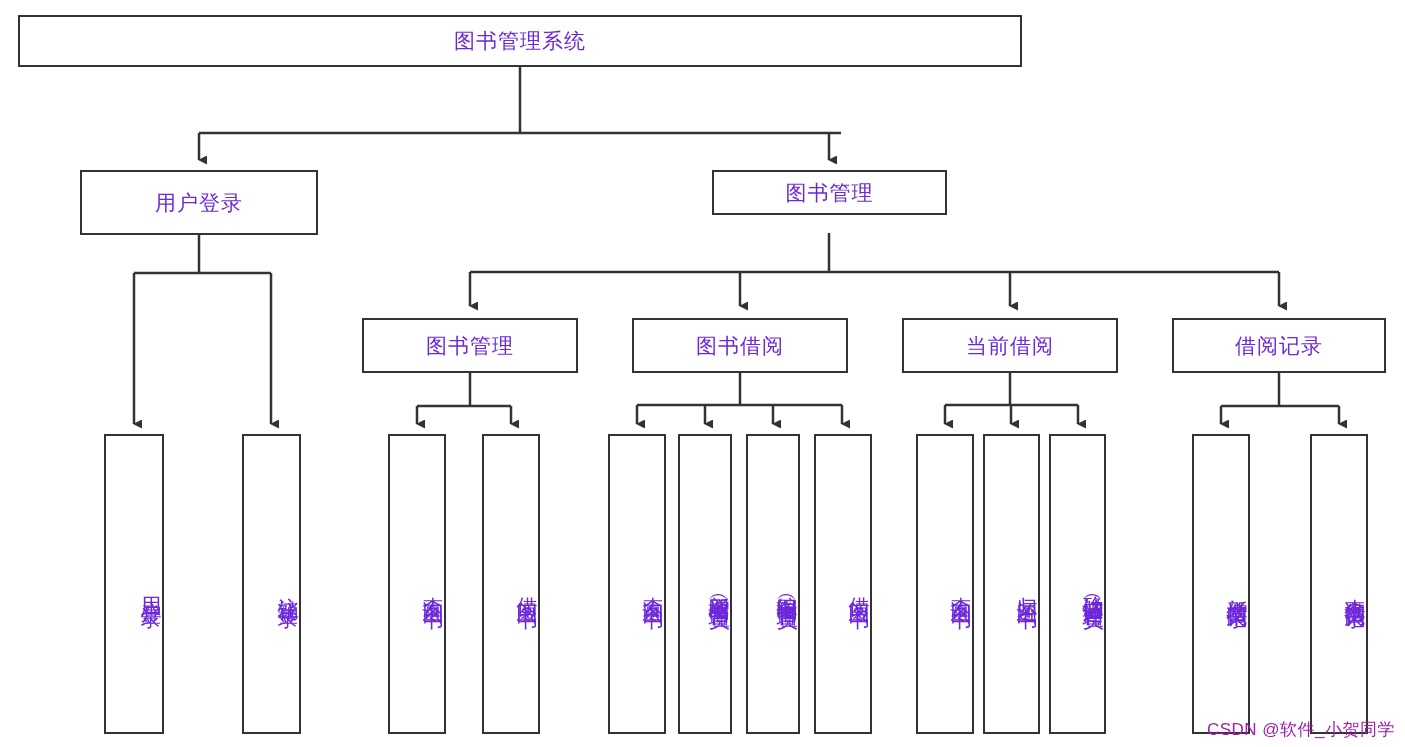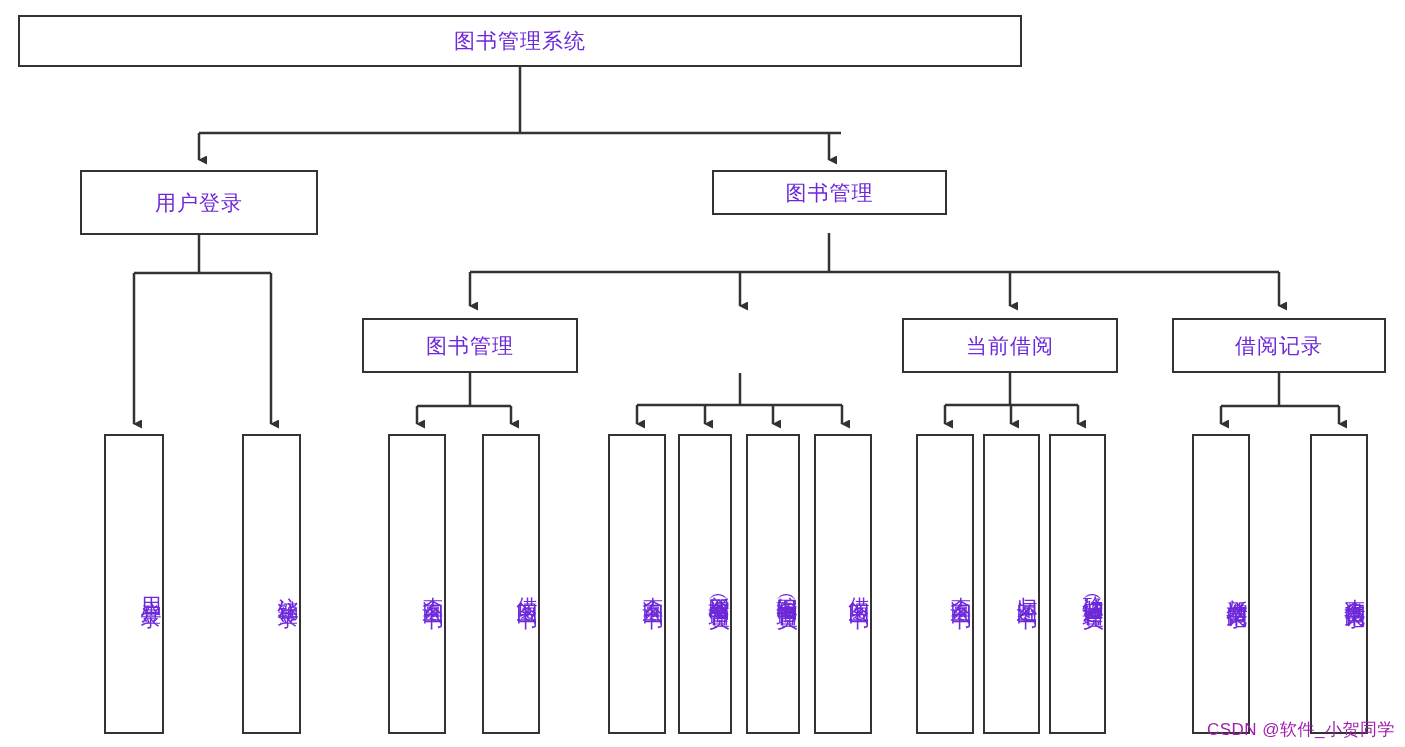--- a/index.html
+++ b/index.html
@@ -127,20 +127,23 @@
   <div class="node horiz" style="left:80px; top:170px; width:238px; height:65px;">
     <span>用户登录</span>
   </div>
   <div class="node horiz" style="left:712px; top:170px; width:235px; height:45px;">
     <span>图书管理</span>
   </div>
 
   <div class="node horiz" style="left:362px; top:318px; width:216px; height:55px;">
     <span>图书管理</span>
   </div>
+  <div class="node horiz" style="left:632px; top:318px; width:216px; height:55px;">
+    <span>图书借阅</span>
+  </div>
   <div class="node horiz" style="left:902px; top:318px; width:216px; height:55px;text-align:right;">
     <span>当前借阅</span>
   </div>
   <div class="node horiz" style="left:1172px; top:318px; width:214px; height:55px;text-align:right;">
     <span>借阅记录</span>
   </div>
 
   <div class="node vert" style="left:104px; top:434px; width:60px; height:300px;">
     <span>用户登录</span>
   </div>

